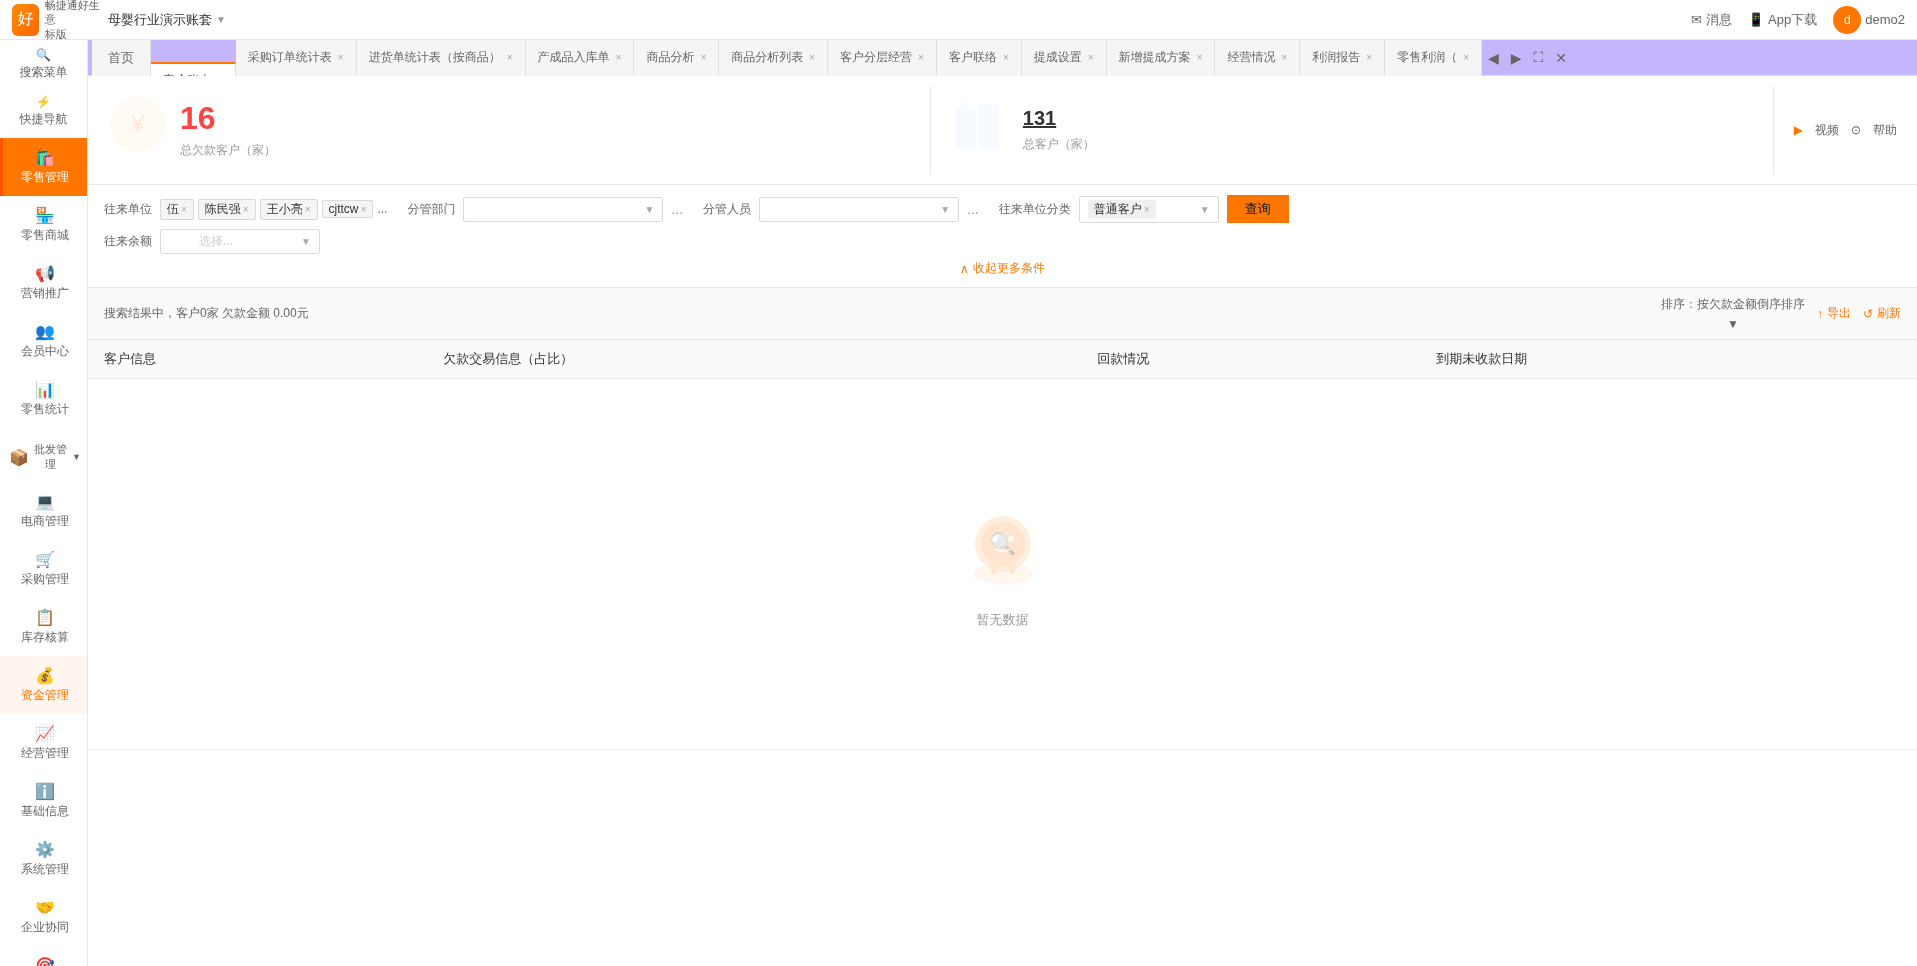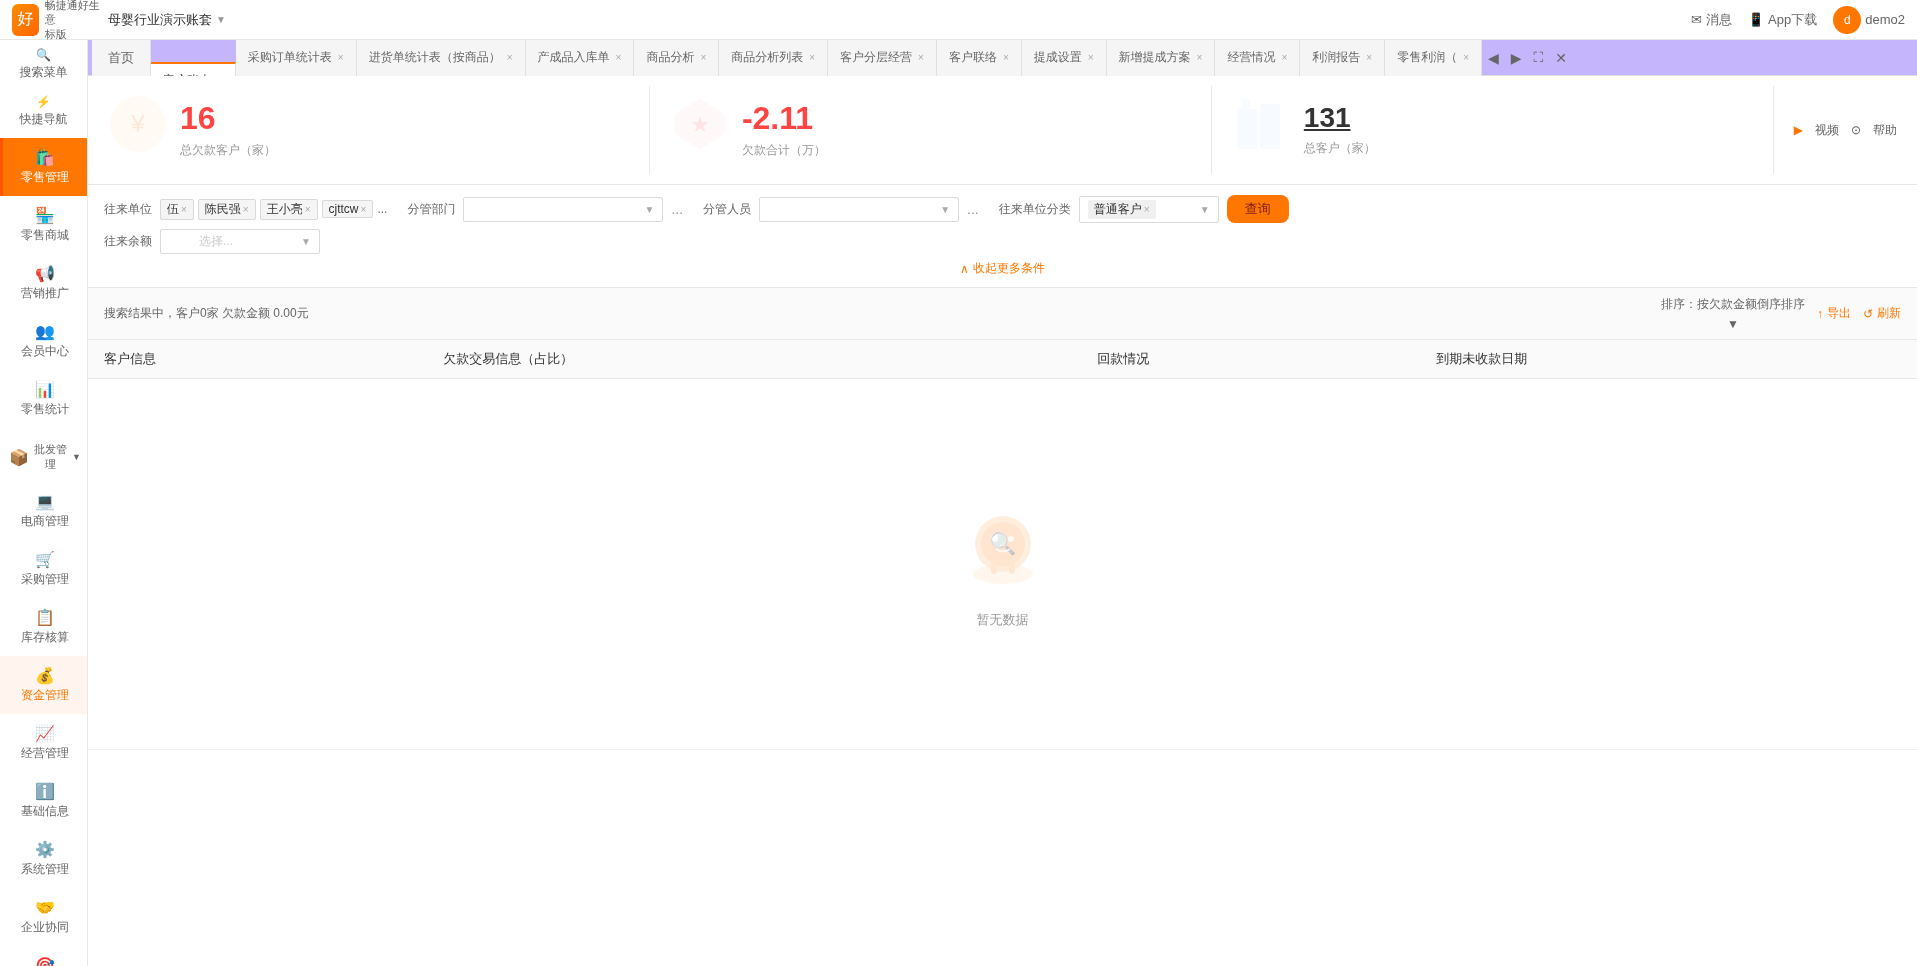--- a/index.html
+++ b/index.html
@@ -39,21 +39,21 @@
     .sidebar-nav-item.active-sub { color: #ff7700; background: #fff5ee; }
     .sidebar-icon { font-size: 16px; }
     .sidebar-divider { height: 1px; background: #f0f0f0; margin: 2px 0; }
 
     
     .stats-row { display: flex; align-items: stretch; background: #fff; border-bottom: 1px solid #e8e8e8; padding: 10px 0; }
     .stat-block { flex: 1; padding: 8px 20px; border-right: 1px solid #e8e8e8; display: flex; flex-direction: column; align-items: flex-start; justify-content: center; position: relative; }
     .stat-block:last-child { border-right: none; }
     .stat-value { font-size: 32px; font-weight: bold; color: #ff4444; line-height: 1; }
     .stat-value.negative { color: #ff4444; }
-    .stat-value.dark { color: #333; font-size: 28px; text-decoration: underline; }
+    .stat-value.dark { color: #333; font-size: 20px; text-decoration: underline; }
     .stat-label { font-size: 12px; color: #999; margin-top: 8px; }
     .video-help { margin-left: auto; padding: 10px 20px; display: flex; align-items: center; gap: 12px; font-size: 12px; color: #666; }
 
     
     .filter-section { background: #fff; padding: 10px 16px; border-bottom: 1px solid #e8e8e8; }
     .filter-row { display: flex; align-items: center; gap: 8px; flex-wrap: wrap; margin-bottom: 6px; }
     .filter-label { color: #666; font-size: 12px; white-space: nowrap; }
     .filter-tags { display: flex; align-items: center; gap: 4px; flex-wrap: wrap; }
     .filter-tag { display: flex; align-items: center; gap: 2px; background: #f5f5f5; border: 1px solid #d9d9d9; border-radius: 2px; padding: 1px 6px; font-size: 12px; cursor: pointer; }
     .filter-tag .tag-close { color: #aaa; font-size: 10px; cursor: pointer; }
@@ -72,21 +72,21 @@
     
     .data-table { width: 100%; border-collapse: collapse; }
     .data-table th { text-align: left; padding: 10px 16px; font-size: 13px; color: #333; font-weight: 500; border-bottom: 1px solid #e8e8e8; background: #fafafa; }
     .data-table td { padding: 10px 16px; font-size: 13px; border-bottom: 1px solid #f0f0f0; }
 
     
     .empty-state { display: flex; flex-direction: column; align-items: center; justify-content: center; padding: 60px 0; }
     .empty-text { font-size: 13px; color: #999; }
 
     
-    .query-btn { background: #ff7700; color: #7f1d1d; border: none; border-radius: 8px; padding: 5px 18px; font-size: 13px; cursor: pointer; white-space: nowrap; text-align: center; }
+    .query-btn { background: #ff7700; color: #0f172a; border: none; border-radius: 0; padding: 5px 18px; font-size: 13px; cursor: pointer; white-space: nowrap; text-align: center; }
 
     
     ::-webkit-scrollbar { width: 6px; height: 6px; }
     ::-webkit-scrollbar-track { background: #f1f1f1; }
     ::-webkit-scrollbar-thumb { background: #ccc; border-radius: 3px; }
   </style>
 </head>
 <body>
 
 <div class="app-wrapper">
@@ -268,34 +268,20 @@
             <div style="display:flex; align-items:center; gap:12px; width:100%;">
               <div style="opacity:0.15; font-size:52px; color:#ff7700;">
                 <svg width="60" height="60" viewBox="0 0 60 60">
                   <circle cx="30" cy="30" r="28" fill="#ff9900" opacity="0.3"></circle>
                   <text x="30" y="38" text-anchor="middle" font-size="24" fill="#ff6600">¥</text>
                 </svg>
               </div>
               <div>
                 <div class="stat-value">16</div>
                 <div class="stat-label">总欠款客户（家）</div>
-              </div>
-            </div>
-          </div>
-          <div class="stat-block">
-            <div style="display:flex; align-items:center; gap:12px; width:100%;">
-              <div style="opacity:0.15; font-size:52px;">
-                <svg width="60" height="60" viewBox="0 0 60 60">
-                  <path d="M30 5 L55 20 L55 40 L30 55 L5 40 L5 20 Z" fill="#ff8888" opacity="0.4"></path>
-                  <text x="30" y="38" text-anchor="middle" font-size="22" fill="#ff4444">★</text>
-                </svg>
-              </div>
-              <div>
-                <div class="stat-value negative">-2.11</div>
-                <div class="stat-label">欠款合计（万）</div>
               </div>
             </div>
           </div>
           <div class="stat-block">
             <div style="display:flex; align-items:center; gap:12px; width:100%;">
               <div style="opacity:0.12; font-size:52px;">
                 <svg width="60" height="60" viewBox="0 0 60 60">
                   <rect x="5" y="15" width="20" height="40" fill="#88ccff" opacity="0.5"></rect>
                   <rect x="28" y="10" width="20" height="45" fill="#88ccff" opacity="0.5"></rect>
                   <rect x="10" y="5" width="8" height="10" fill="#aaddff" opacity="0.5"></rect>

